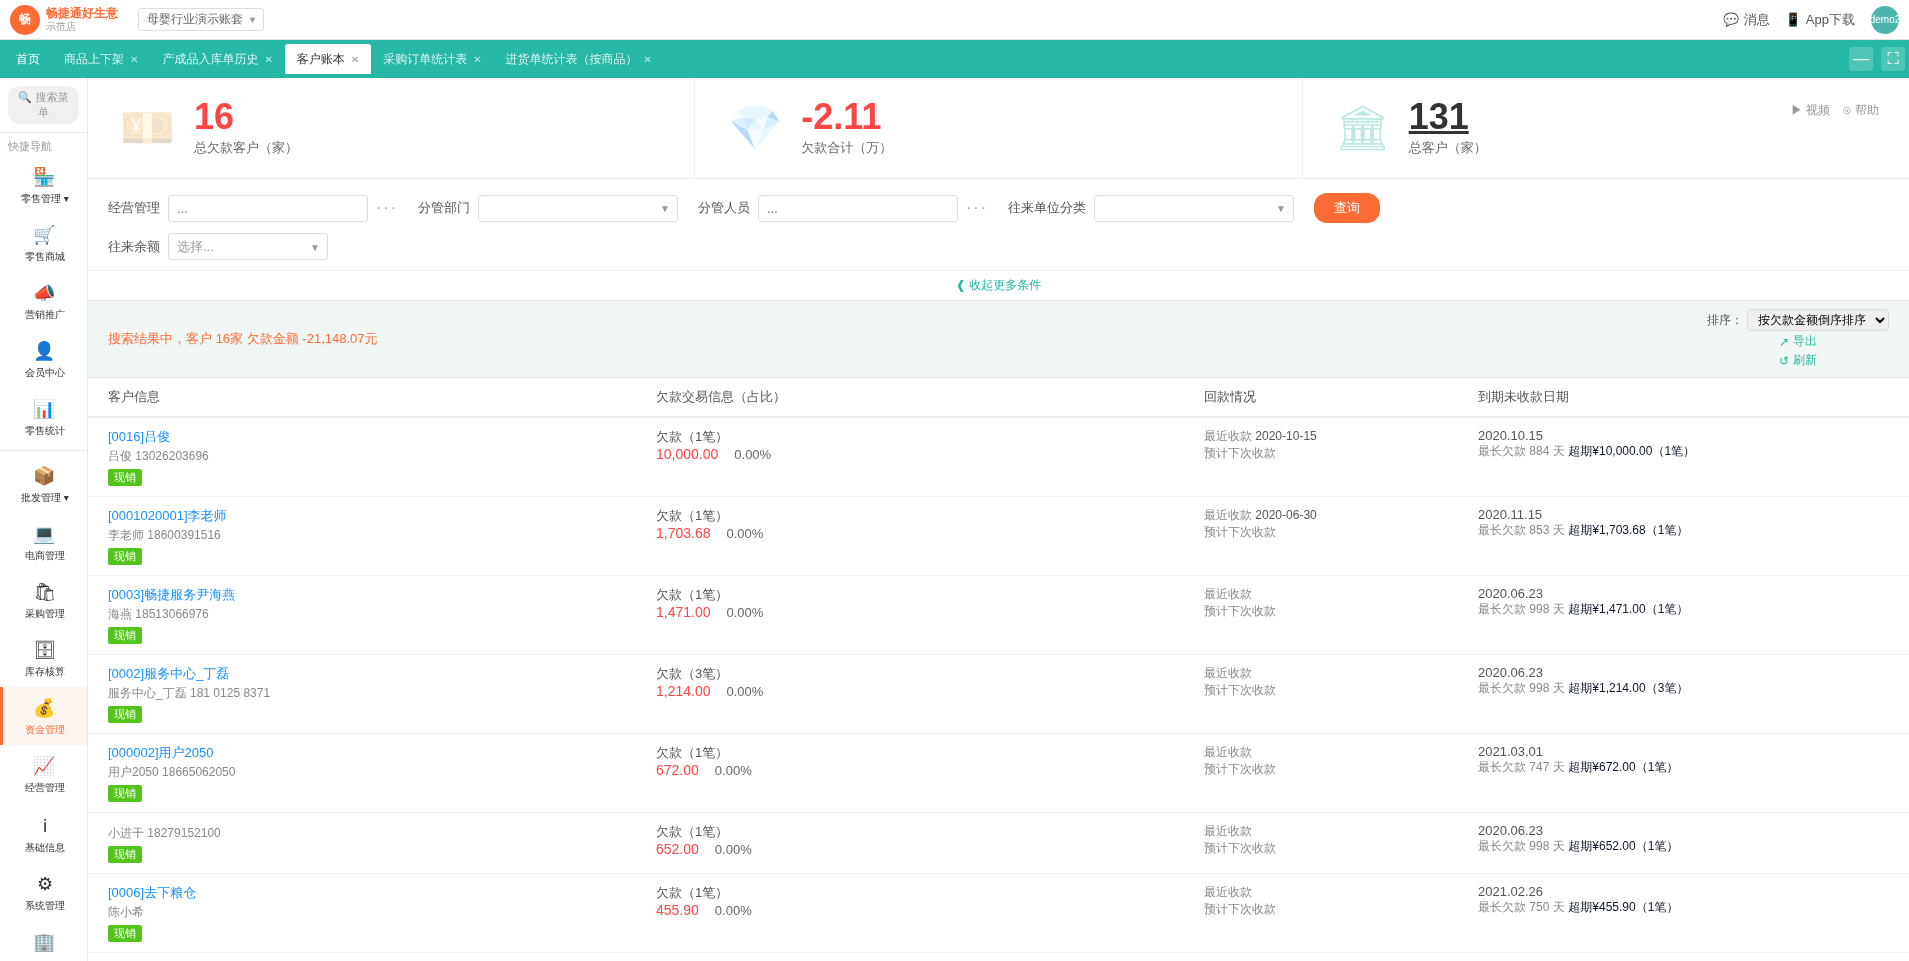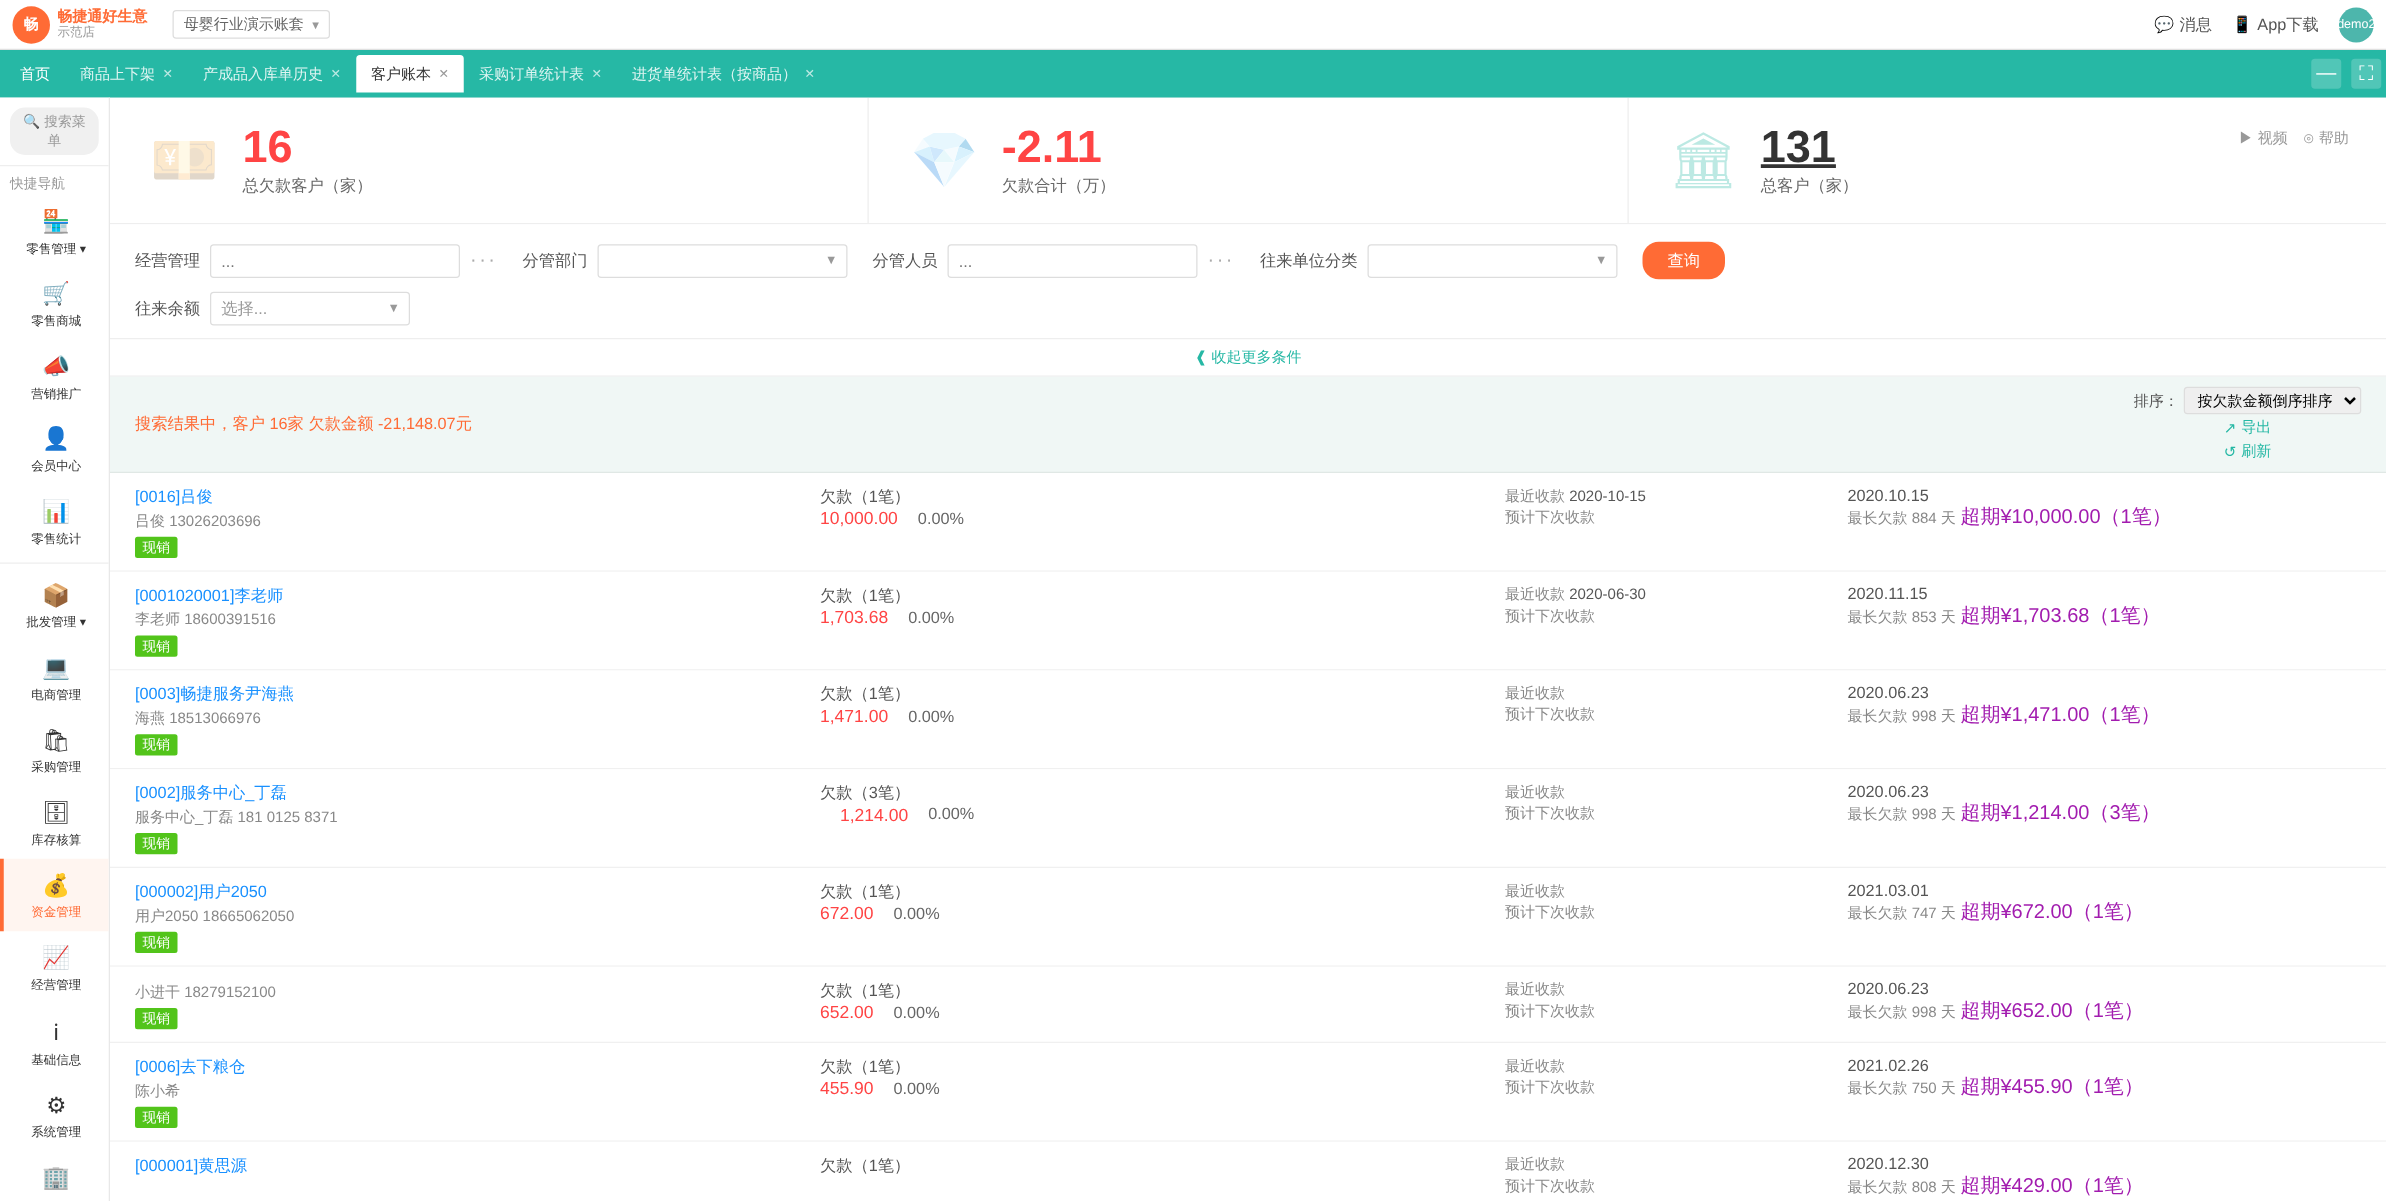--- a/index.html
+++ b/index.html
@@ -84,21 +84,21 @@
     .table-row { display: grid; grid-template-columns: 2fr 2fr 1fr 1.5fr; padding: 10px 20px; border-bottom: 1px solid #f0f0f0; background: #fff; }
     .customer-name { font-size: 13px; color: #1890ff; cursor: pointer; text-decoration: none; }
     .customer-sub { font-size: 12px; color: #888; margin: 2px 0; }
     .tag { display: inline-block; background: #52c41a; color: white; font-size: 11px; padding: 1px 6px; border-radius: 2px; margin-top: 2px; }
     .owe-amount { font-size: 14px; color: #ff4444; font-weight: 500; }
     .owe-count { font-size: 13px; color: #555; }
     .owe-percent { font-size: 13px; color: #666; }
     .recovery-info { font-size: 12px; color: #888; }
     .recovery-date { color: #555; }
     .overdue-date { font-size: 13px; color: #555; }
-    .overdue-link { color: #a21caf; font-size: 16px; cursor: pointer; }
+    .overdue-link { color: #0f172a; font-size: 12px; cursor: pointer; }
     .overdue-days { color: #888; font-size: 12px; }
   </style>
 </head>
 <body>
 
 <div class="app-container">
 
   <div class="top-bar">
     <div class="top-bar-logo">
       <div class="logo-icon">
@@ -329,20 +329,26 @@
             <span>导出</span>
           </div>
           <div class="result-action-btn">
             <span>↺</span>
             <span>刷新</span>
           </div>
         </div>
       </div>
 
       <div class="data-table">
+        <div class="table-header">
+          <div class="table-header-cell">客户信息</div>
+          <div class="table-header-cell">欠款交易信息（占比）</div>
+          <div class="table-header-cell">回款情况</div>
+          <div class="table-header-cell">到期未收款日期</div>
+        </div>
 
         <div class="table-row">
           <div>
             <div><a class="customer-name">[0016]吕俊</a></div>
             <div class="customer-sub">吕俊 13026203696</div>
             <span class="tag">现销</span>
           </div>
           <div>
             <div class="owe-count">欠款（1笔）</div>
             <div style="display:flex;align-items:center;gap:16px;">
@@ -425,21 +431,21 @@
         </div>
 
         <div class="table-row">
           <div>
             <div><a class="customer-name">[0002]服务中心_丁磊</a></div>
             <div class="customer-sub">服务中心_丁磊 181 0125 8371</div>
             <span class="tag">现销</span>
           </div>
           <div>
             <div class="owe-count">欠款（3笔）</div>
-            <div style="display:flex;align-items:flex-start;gap:16px;margin-left:16px;">
+            <div style="display:flex;align-items:flex-end;gap:16px;">
               <span class="owe-amount">1,214.00</span>
               <span class="owe-percent">0.00%</span>
             </div>
           </div>
           <div>
             <div class="recovery-info">
               <span>最近收款</span>
               <span class="recovery-date"></span>
             </div>
             <div class="recovery-info">预计下次收款</div>

